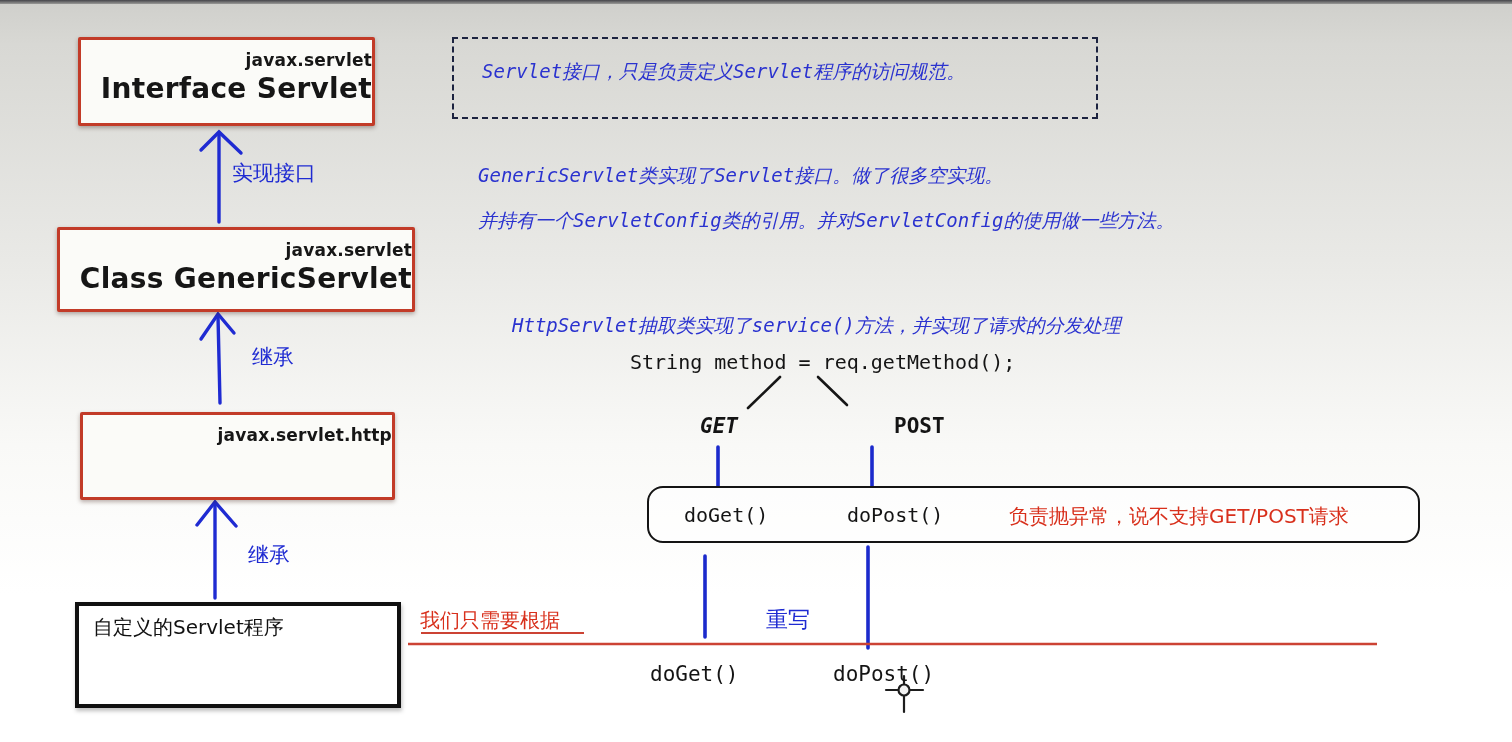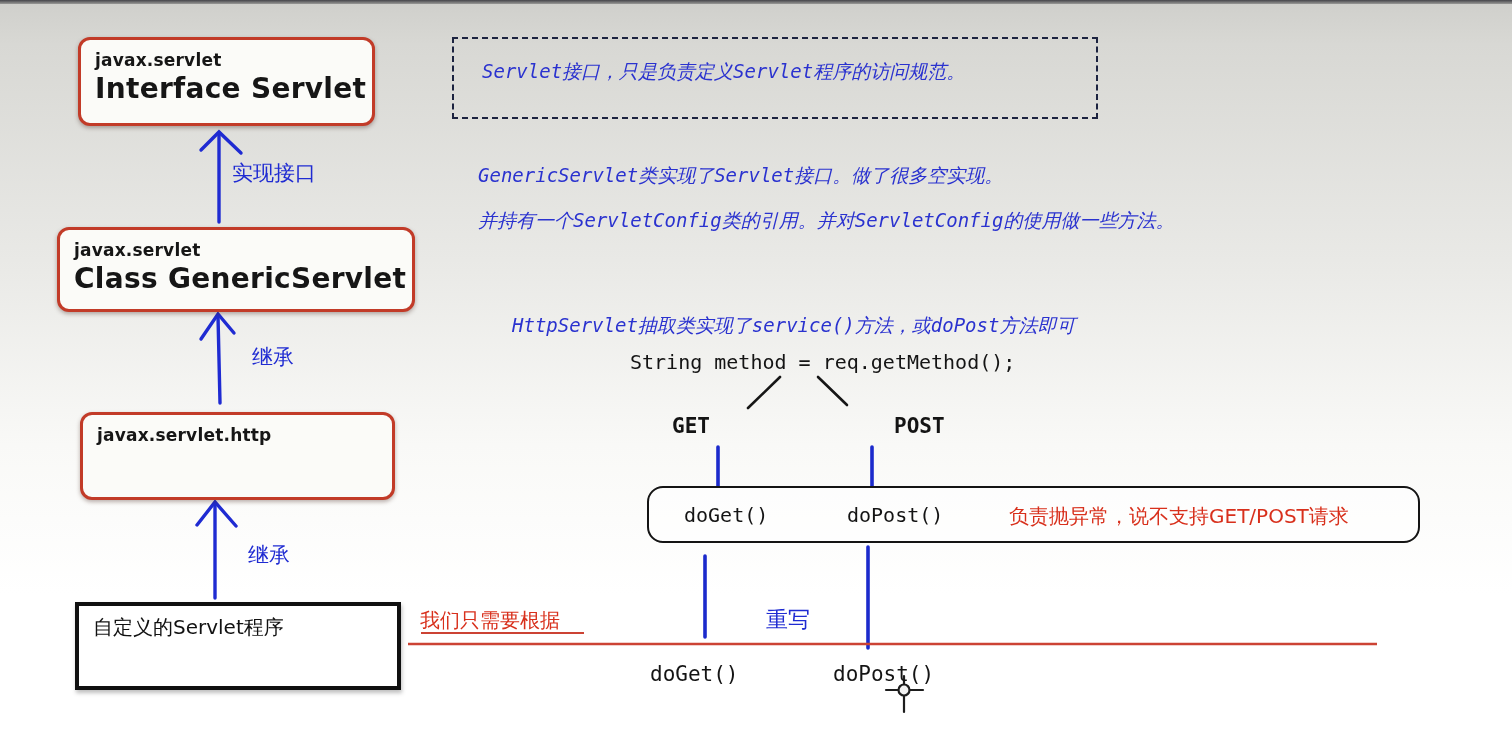--- a/index.html
+++ b/index.html
@@ -7,33 +7,33 @@
   .canvas{
     position:relative;width:1512px;height:742px;overflow:hidden;
     background:linear-gradient(180deg,#cfcfcb 0%,#d8d8d4 6%,#e9e9e6 35%,#f9f9f7 60%,#ffffff 80%);
   }
   .top-edge{position:absolute;left:0;top:0;width:100%;height:4px;
     background:linear-gradient(180deg,#45454a,#9a9a98);}
   .overlay{position:absolute;left:0;top:0;width:1512px;height:742px;pointer-events:none;}
 
   .redbox{
     position:absolute;background:#fbfbf8;
-    border:3px solid #c23b28;border-radius:12px;
+    border:3px solid #c23b28;border-radius:2px;
     box-shadow:0 2px 4px rgba(60,30,20,.35);
-    padding:10px 0 0 14px;box-sizing:border-box;color:#161616;
+    padding:10px 0 0 14px;box-sizing:border-box;color:#161616;text-align:right;
   }
   .redbox .pkg{display:block;font-weight:bold;font-size:17px;letter-spacing:.2px;}
   .redbox .cls{display:block;font-weight:bold;font-size:28px;margin-top:2px;letter-spacing:.3px;}
 
   .box1{left:78px;top:37px;width:297px;height:89px;}
   .box2{left:57px;top:227px;width:358px;height:85px;}
   .box3{left:80px;top:412px;width:315px;height:88px;}
 
   .blackbox{
-    position:absolute;left:75px;top:602px;width:326px;height:88px;
+    position:absolute;left:75px;top:602px;width:326px;height:106px;
     background:#ffffff;border:4px solid #101010;box-sizing:border-box;
     box-shadow:1px 3px 4px rgba(0,0,0,.25);
     padding:8px 0 0 14px;font-size:20px;color:#111;
   }
 
   .dashedbox{
     position:absolute;left:452px;top:37px;width:646px;height:82px;
     border:2px dashed #1c2340;box-sizing:border-box;
     padding:20px 0 0 28px;
   }
@@ -136,25 +136,25 @@
   <div class="arrow-label" style="left:232px;top:159px;">实现接口</div>
   <div class="arrow-label" style="left:252px;top:343px;">继承</div>
   <div class="arrow-label" style="left:248px;top:541px;">继承</div>
 
   <div class="dashedbox">
     <span class="note blue" style="position:static;">Servlet接口，只是负责定义Servlet程序的访问规范。</span>
   </div>
 
   <div class="note blue" style="left:478px;top:163px;">GenericServlet类实现了Servlet接口。做了很多空实现。</div>
   <div class="note blue" style="left:478px;top:208px;">并持有一个ServletConfig类的引用。并对ServletConfig的使用做一些方法。</div>
-  <div class="note blue" style="left:512px;top:313px;">HttpServlet抽取类实现了service()方法，或doPost方法即可</div>
+  <div class="note blue" style="left:512px;top:313px;">HttpServlet抽取类实现了service()方法，并实现了请求的分发处理</div>
 
   <div class="code">String method = req.getMethod();</div>
 
-  <div class="branch-label" style="left:672px;top:414px;">GET</div>
+  <div class="branch-label" style="left:700px;top:414px;font-style:italic;">GET</div>
   <div class="branch-label" style="left:894px;top:414px;">POST</div>
 
   <div class="roundbox">
     <span class="rb-doget">doGet()</span>
     <span class="rb-dopost">doPost()</span>
     <span class="rb-note hand">负责抛异常，说不支持GET/POST请求</span>
   </div>
 
   <div class="arrow-label" style="left:766px;top:605px;font-size:22px;">重写</div>
   <div class="bottom-call" style="left:650px;">doGet()</div>

